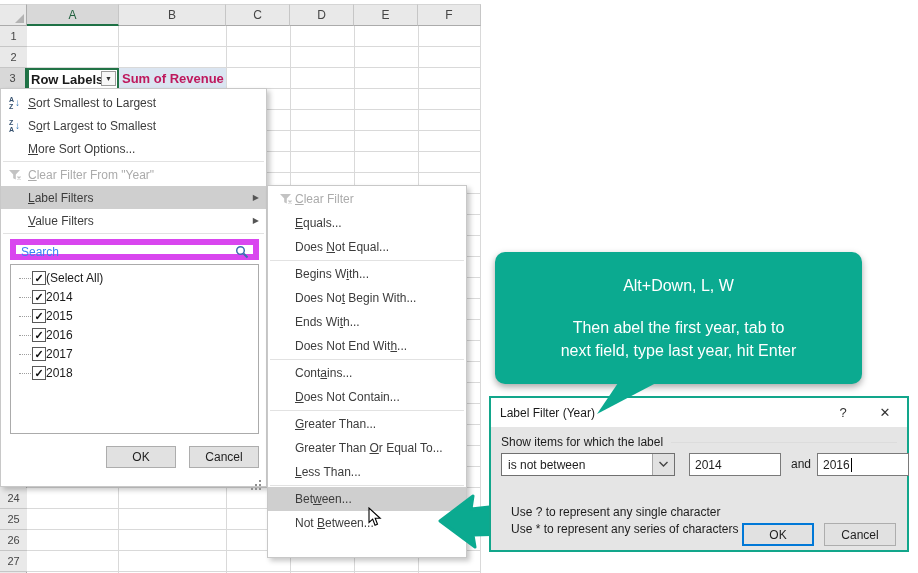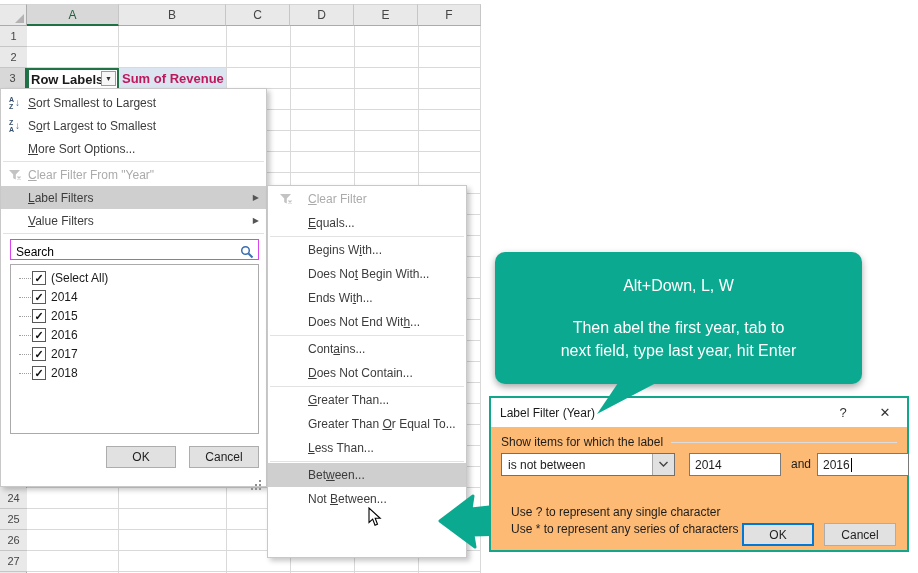--- a/index.html
+++ b/index.html
@@ -41,55 +41,55 @@
   .mi{position:relative;height:23px;display:flex;align-items:center;font-size:12px;color:#3c3c3c}
   .mi.hl{background:#cfcfcf}
   .mi.dis{color:#ababab}
   .gut{width:27px;display:flex;align-items:center;justify-content:center;flex:none}
   .arr{position:absolute;right:7px;font-size:8px;color:#555}
   .msep{height:1px;background:#e2e2e2;margin:1px 2px}
   .azbox{display:flex;align-items:center}
   .azbox .ltrs{display:flex;flex-direction:column;font-size:7px;font-weight:bold;
       color:#34506e;line-height:7px}
   .azbox .dn{font-size:10px;color:#2e74b5;margin-left:1px}
-  #searchbox{position:absolute;left:9px;top:150px;width:249px;height:21px;border:1px solid #d946ef;
-      background:#fff;box-sizing:border-box;display:flex;align-items:flex-end;font-size:12px;color:#000000}
+  #searchbox{position:absolute;left:9px;top:150px;width:249px;height:21px;border:6px solid #d946ef;
+      background:#fff;box-sizing:border-box;display:flex;align-items:flex-start;font-size:12px;color:#3b82f6}
   #searchbox .ph{padding-left:5px;flex:1}
   #searchbox svg{margin-right:4px}
   #listbox{position:absolute;left:9px;top:175px;width:249px;height:170px;border:1px solid #ababab;
       background:#fff;box-sizing:border-box;padding-top:3px;overflow:hidden}
   .li{height:19px;display:flex;align-items:center;padding-left:8px;font-size:12px;color:#1a1a1a}
   .dots{width:12px;border-bottom:1px dotted #9f9f9f;height:1px;margin-right:1px;flex:none}
   .cb{width:12px;height:12px;border:1px solid #595959;background:#fff;box-sizing:content-box;
       display:flex;align-items:center;justify-content:center;font-size:11px;font-weight:bold;
       color:#111;line-height:10px;flex:none}
-  .li .yl{margin-left:5px}
+  .li .yl{}
   .btn{position:absolute;height:22px;background:#e1e1e1;border:1px solid #adadad;box-sizing:border-box;
       display:flex;align-items:center;justify-content:center;font-size:12px;color:#1f1f1f}
   #grip{position:absolute;right:5px;bottom:4px;width:2px;height:2px;background:#909090;
       box-shadow:-4px 4px 0 #909090,0 4px 0 #909090,0 8px 0 #909090,-4px 8px 0 #909090,-8px 8px 0 #909090}
 
   
   #smenu{position:absolute;left:267px;top:185px;width:200px;height:373px;background:#fff;
       border:1px solid #c8c8c8;box-sizing:border-box;box-shadow:3px 3px 5px rgba(0,0,0,.22);z-index:31;padding-top:1px}
   #smenu .mi{height:24px}
-  #smenu .mi .t{padding-left:40px}
+  #smenu .mi .t{padding-left:27px}
   #smenu .mi .gut{position:absolute;left:4px}
 
   
   #callout{position:absolute;left:495px;top:252px;width:367px;height:132px;background:#0baa90;
       border-radius:10px;box-shadow:0 3px 7px rgba(0,0,0,.35);z-index:60;color:#fff;
       text-align:center;font-size:16px;padding-top:25px;box-sizing:border-box}
   #callout .l1{margin-bottom:21px}
   #callout .l23{line-height:23px}
   #tail{position:absolute;left:588px;top:383px;z-index:61}
   #bigarrow{position:absolute;left:432px;top:490px;z-index:40}
 
   
-  #dlg{position:absolute;left:489px;top:396px;width:420px;height:156px;background:#fdba74;
+  #dlg{position:absolute;left:489px;top:396px;width:420px;height:156px;background:#e5e5e5;
       border:2px solid #12a68b;box-sizing:border-box;z-index:50;font-size:12px;color:#1d1d1d}
   #dlgTitle{height:29px;background:#fff;display:flex;align-items:center}
   #dlgTitle .tt{padding-left:9px;flex:1;font-size:12px;color:#1a1a1a}
   #dlgTitle .hb{width:40px;text-align:center;font-size:13px;color:#333}
   #dlgTitle .xb{width:44px;text-align:center;font-size:13px;color:#333}
   #grpRow{display:flex;align-items:center;margin:8px 10px 0 10px}
   #grpRow .gl{white-space:nowrap;margin-right:8px}
   #grpRow .ln{flex:1;border-top:1px solid #dcdcdc;height:0}
   #ctlRow{position:absolute;left:10px;top:55px;right:17px;height:23px}
   #combo{position:absolute;left:0;top:0;width:174px;height:23px;background:#fff;
@@ -268,20 +268,23 @@
         <svg width="14" height="12">
           <path d="M1,1 h11 l-4.2,4.6 v5 l-2.6,-1.4 v-3.6 z" fill="#c3c3c3"></path>
           <path d="M9.5,7.5 l3,3 M12.5,7.5 l-3,3" stroke="#c3c3c3" stroke-width="1.2"></path>
         </svg>
       </span>
     <span class="t"><span></span><u>C</u><span>lear Filter</span></span>
   </div>
   <div class="mi">
       <span class="t"><span></span><u>E</u><span>quals...</span></span>
     </div>
+  <div class="mi">
+      <span class="t"><span>Does </span><u>N</u><span>ot Equal...</span></span>
+    </div>
   <div class="msep"></div>
   <div class="mi">
       <span class="t"><span>Begins W</span><u>i</u><span>th...</span></span>
     </div>
   <div class="mi">
       <span class="t"><span>Does No</span><u>t</u><span> Begin With...</span></span>
     </div>
   <div class="mi">
       <span class="t"><span>Ends Wi</span><u>t</u><span>h...</span></span>
     </div>

